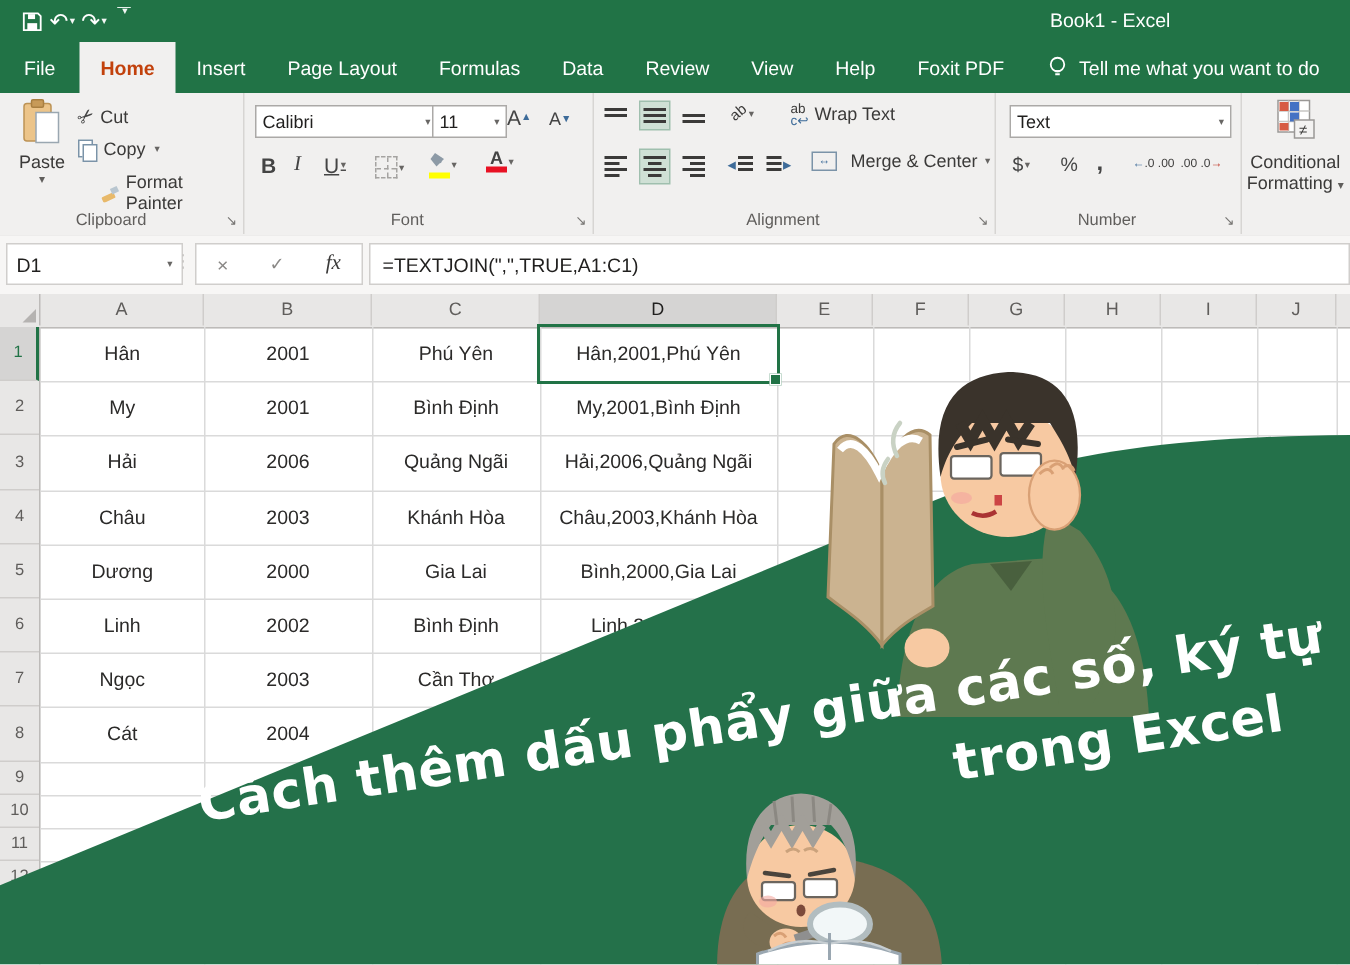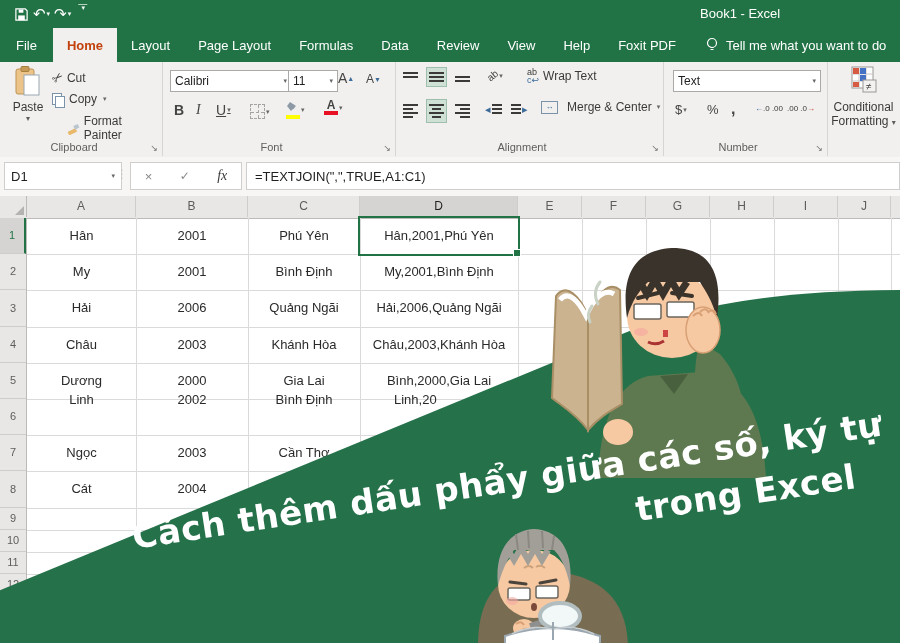--- a/index.html
+++ b/index.html
@@ -40,21 +40,21 @@
   .colhead{position:absolute;left:0;top:0;width:900px;height:22px;background:#e8e7e6;border-bottom:1px solid #bdbbb9;}
   .ch{position:absolute;top:0;height:21px;text-align:center;font-size:12px;color:#5f5d5b;line-height:21px;border-right:1px solid #cfcdcb;}
   .ch.active{background:#d5d4d3;color:#201f1e;border-bottom:2px solid #217346;height:20px;}
   .rowhead{position:absolute;left:0;top:22px;width:26px;bottom:0;background:#e8e7e6;border-right:1px solid #bdbbb9;}
   .rh{position:absolute;left:0;width:26px;text-align:center;font-size:11px;color:#5f5d5b;border-bottom:1px solid #cfcdcb;}
   .rh.active{background:#d5d4d3;color:#217346;border-right:2px solid #217346;width:24px;}
   .vline{position:absolute;top:22px;width:1px;background:#dadada;height:425px;}
   .hline{position:absolute;left:27px;width:873px;height:1px;background:#dadada;}
   .cell{position:absolute;height:36px;line-height:36px;text-align:center;font-size:13px;color:#2b2a29;overflow:hidden;white-space:nowrap;}
   .ca{left:27px;width:109px;} .cb{left:136px;width:112px;} .cc{left:248px;width:112px;} .cd{left:360px;width:158px;}
-  .r1{top:22px}.r2{top:58px}.r3{top:94px}.r4{top:131px}.r5{top:167px}.r6{top:186px}.r7{top:239px}.r8{top:275px}
+  .r1{top:22px}.r2{top:58px}.r3{top:94px}.r4{top:131px}.r5{top:167px}.r6{top:203px}.r7{top:239px}.r8{top:275px}
   .selcell{position:absolute;left:358px;top:20px;width:158px;height:36px;border:2px solid #217346;}
   .handle{position:absolute;right:-3px;bottom:-3px;width:6px;height:6px;background:#217346;border:1px solid #fff;}
   
   .overlay{position:absolute;left:0;top:0;width:900px;height:643px;pointer-events:none;z-index:5;}
   .banner-text{position:absolute;left:132px;top:462px;width:730px;transform:rotate(-8.6deg);text-align:right;z-index:6;color:#fff;font-family:"DejaVu Sans","Liberation Sans",sans-serif;font-weight:800;pointer-events:none;}
   .banner-text .l1{font-size:34px;letter-spacing:.5px;white-space:nowrap;}
   .banner-text .l2{font-size:34px;letter-spacing:.5px;margin-top:8px;margin-right:6px;}
 </style>
 </head>
 <body>
@@ -73,21 +73,21 @@
       <span class="qbtn">↶<span class="caret">▾</span></span>
       <span class="qbtn">↷<span class="caret">▾</span></span>
       <span class="qbtn" style="flex-direction:column;line-height:4px;font-size:9px;margin-left:3px;">—<span class="caret">▾</span></span>
     </div>
     <span class="wintitle">Book1 - Excel</span>
   </div>
 
   <div class="tabbar">
     <div class="rtab" style="padding:0 16px;text-align:center;">File</div>
     <div class="rtab active">Home</div>
-    <div class="rtab">Layout</div>
+    <div class="rtab">Insert</div>
     <div class="rtab">Page Layout</div>
     <div class="rtab">Formulas</div>
     <div class="rtab">Data</div>
     <div class="rtab">Review</div>
     <div class="rtab">View</div>
     <div class="rtab">Help</div>
     <div class="rtab">Foxit PDF</div>
     <div class="tellme">
       <svg width="12" height="16" viewBox="0 0 12 16">
           <circle cx="6" cy="6" r="4.5" fill="none" stroke="#fff" stroke-width="1.2"></circle>

